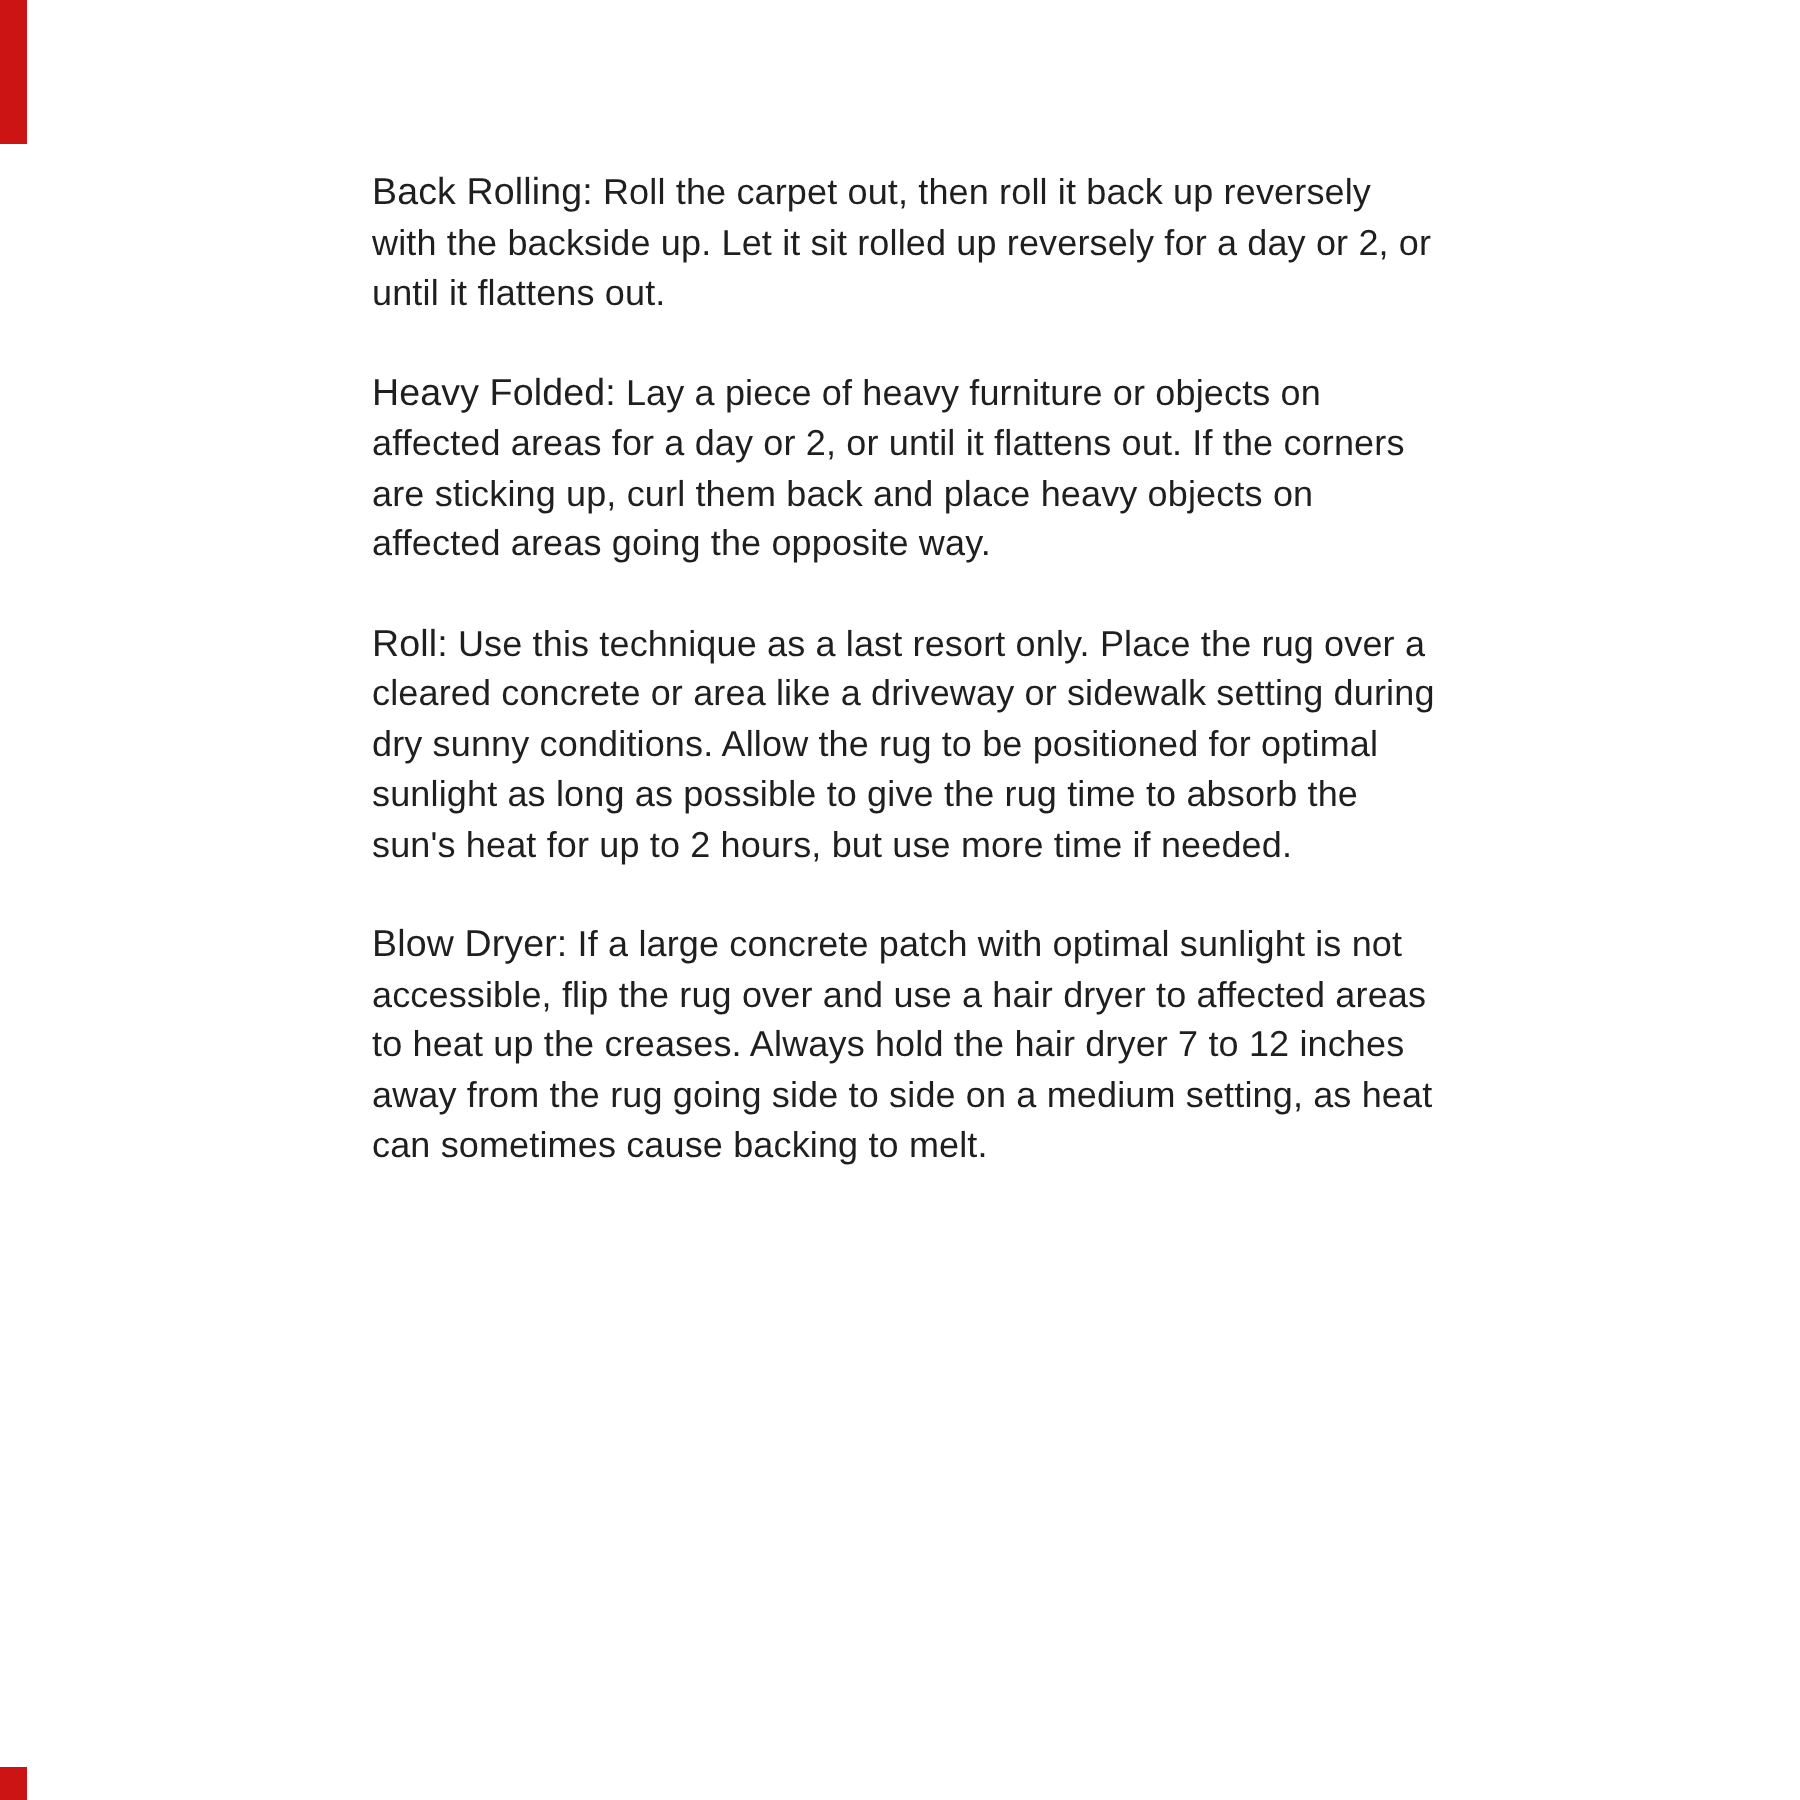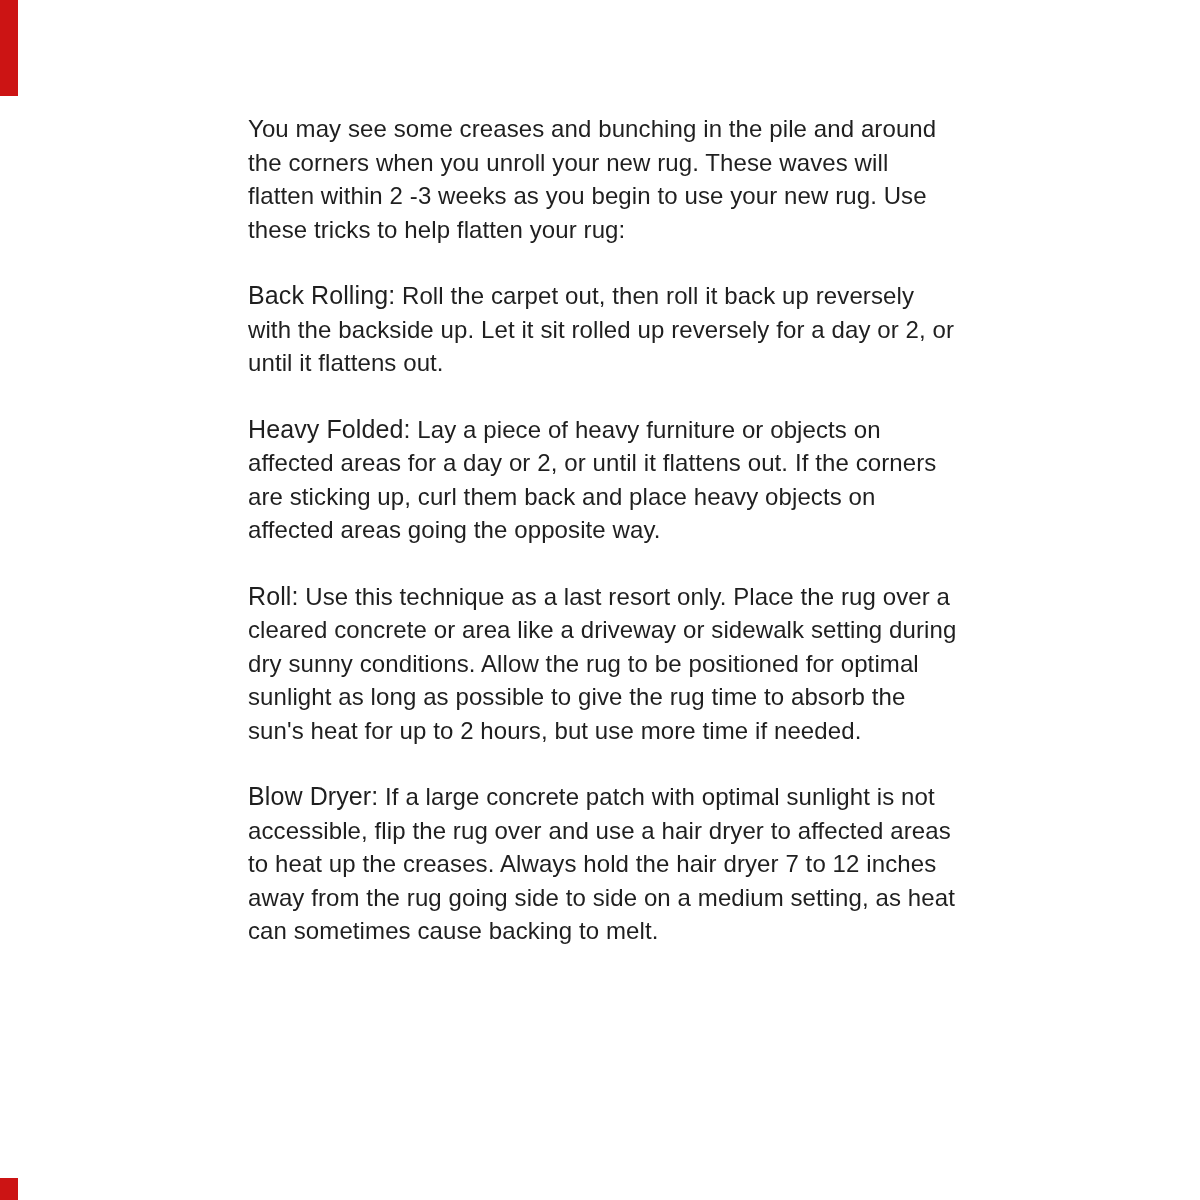--- a/index.html
+++ b/index.html
@@ -65,21 +65,20 @@
 <body>
 
 <div class="page">
 
   <div class="edge-mark top"></div>
   <div class="edge-mark bottom"></div>
 
   <div class="content">
 
 
-    <p class="paragraph">You may see some creases and bunching in the pile and around the corners when you unroll your new rug. These waves will flatten within 2 -3 weeks as you begin to use your new rug. Use these tricks to help flatten your rug:</p>
 
     <p class="paragraph">
       <span class="section-label">Back Rolling:</span>
       <span class="section-text">Roll the carpet out, then roll it back up reversely with the backside up. Let it sit rolled up reversely for a day or 2, or until it flattens out.</span>
     </p>
 
     <p class="paragraph">
       <span class="section-label">Heavy Folded:</span>
       <span class="section-text">Lay a piece of heavy furniture or objects on affected areas for a day or 2, or until it flattens out. If the corners are sticking up, curl them back and place heavy objects on affected areas going the opposite way.</span>
     </p>

